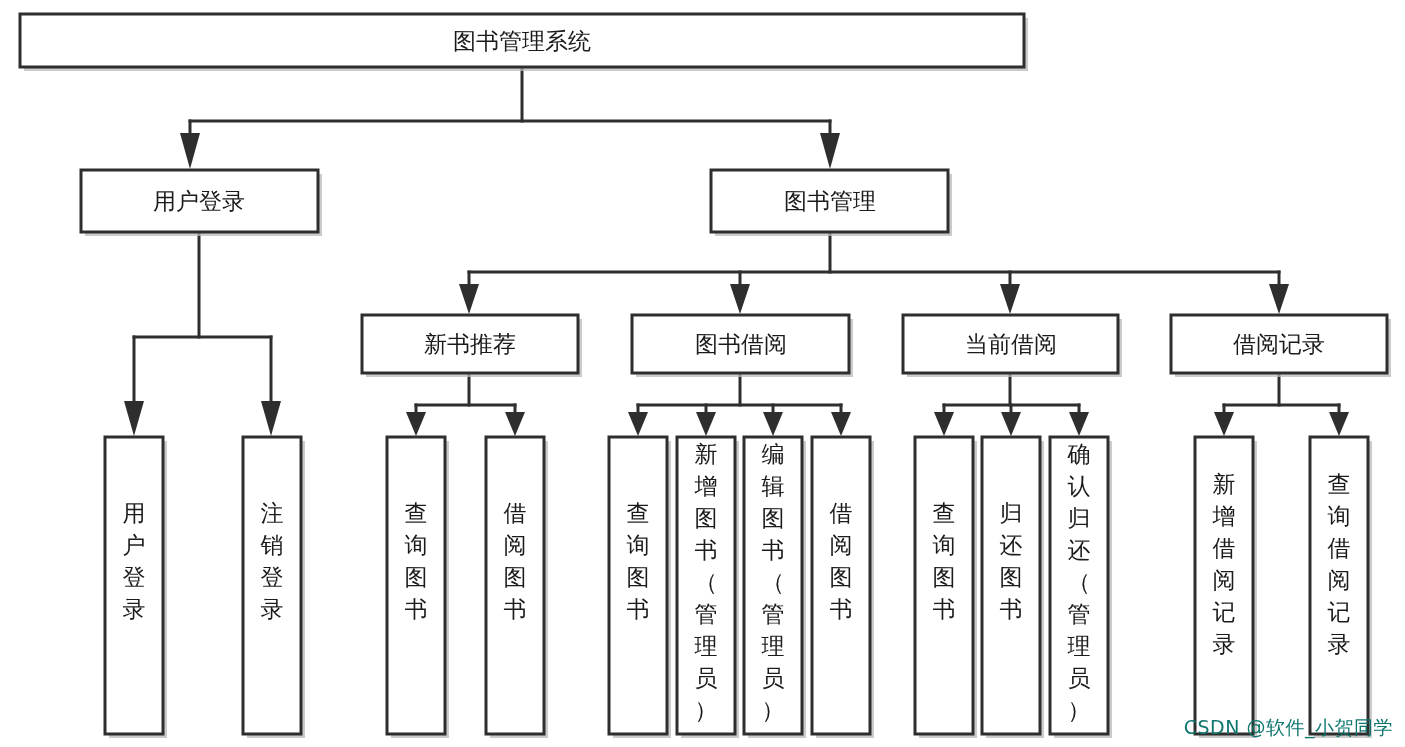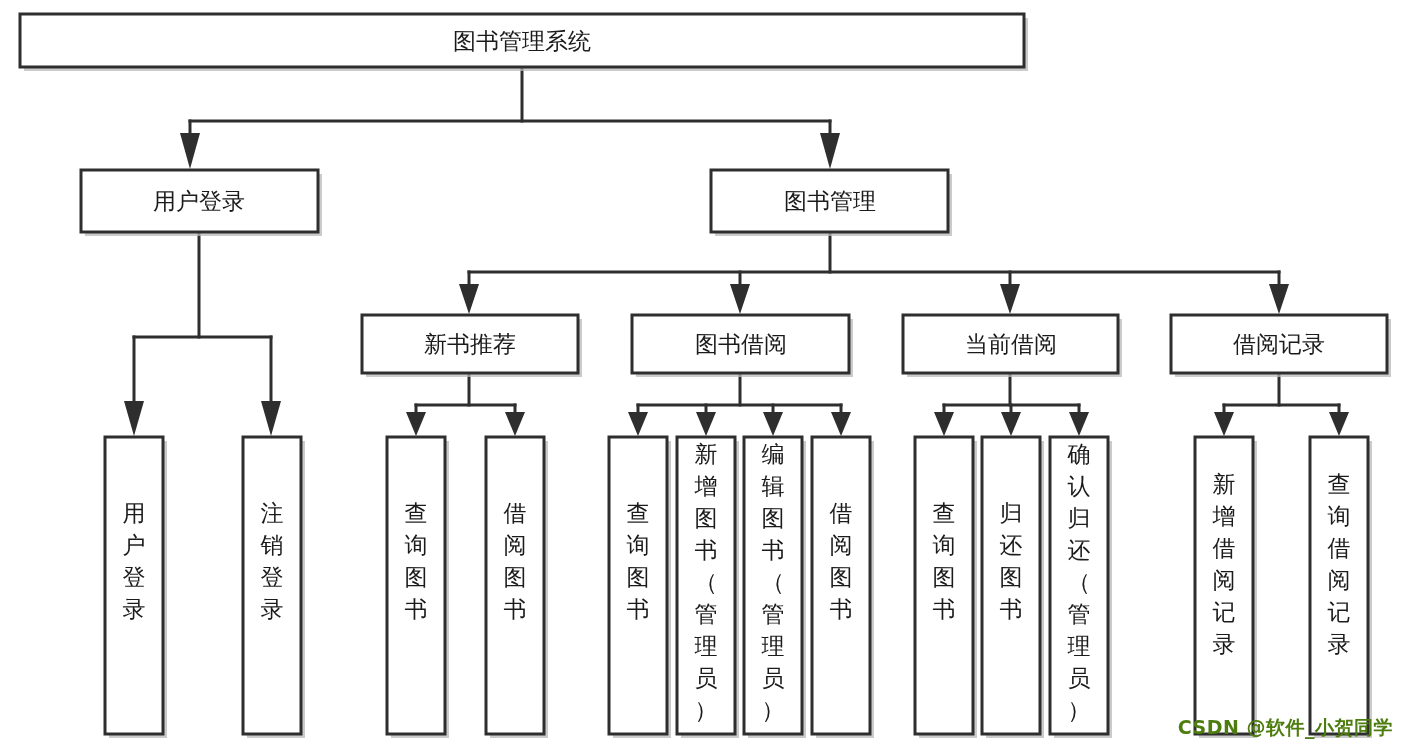--- a/index.html
+++ b/index.html
@@ -58,25 +58,24 @@
     fill: #1b1b1b;
     font-size: 23px;
     text-anchor: middle;
   }
   .watermark {
     position: absolute;
     right: 12px;
     bottom: 6px;
     font-family: "DejaVu Sans", "Liberation Sans", sans-serif;
     font-size: 19px;
-    color: #4d7c0f;
+    color: #0f766e;
     white-space: nowrap;
     letter-spacing: 0.5px;
     pointer-events: none;
-    font-weight: bold;
   }
 </style>
 </head>
 <body>
 
 <div id="diagram-root">
   <svg class="diagram" viewBox="0 0 1405 747">
 
     <g>
 

